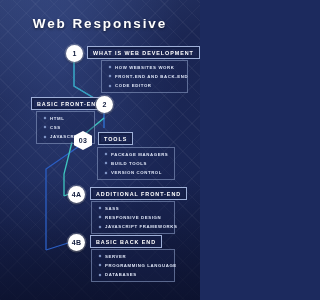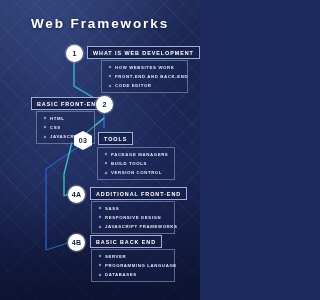--- a/index.html
+++ b/index.html
@@ -100,21 +100,21 @@
   .listbox ul{margin:0;padding:0;}
 </style>
 </head>
 <body>
 
 <div id="poster">
   <div class="grid"></div>
   <div class="vig"></div>
   <div class="darkbot"></div>
 
-  <div id="title">Web Frameworks</div>
+  <div id="title">Web Responsive</div>
 
   <svg class="wires" viewBox="0 0 200 300">
 
     <path d="M74,62 L74,86 L104,104" fill="none" stroke="#3ec6c0" stroke-width="1.4"></path>
     <path d="M74,62 L74,86 L104,104" fill="none" stroke="#2f6fd0" stroke-width="0.7" opacity=".8"></path>
 
     <path d="M104,112 L104,128" fill="none" stroke="#2f6fd0" stroke-width="1.4"></path>
 
     <path d="M104,118 L86,133" fill="none" stroke="#3ec6c0" stroke-width="1.4"></path>
 

